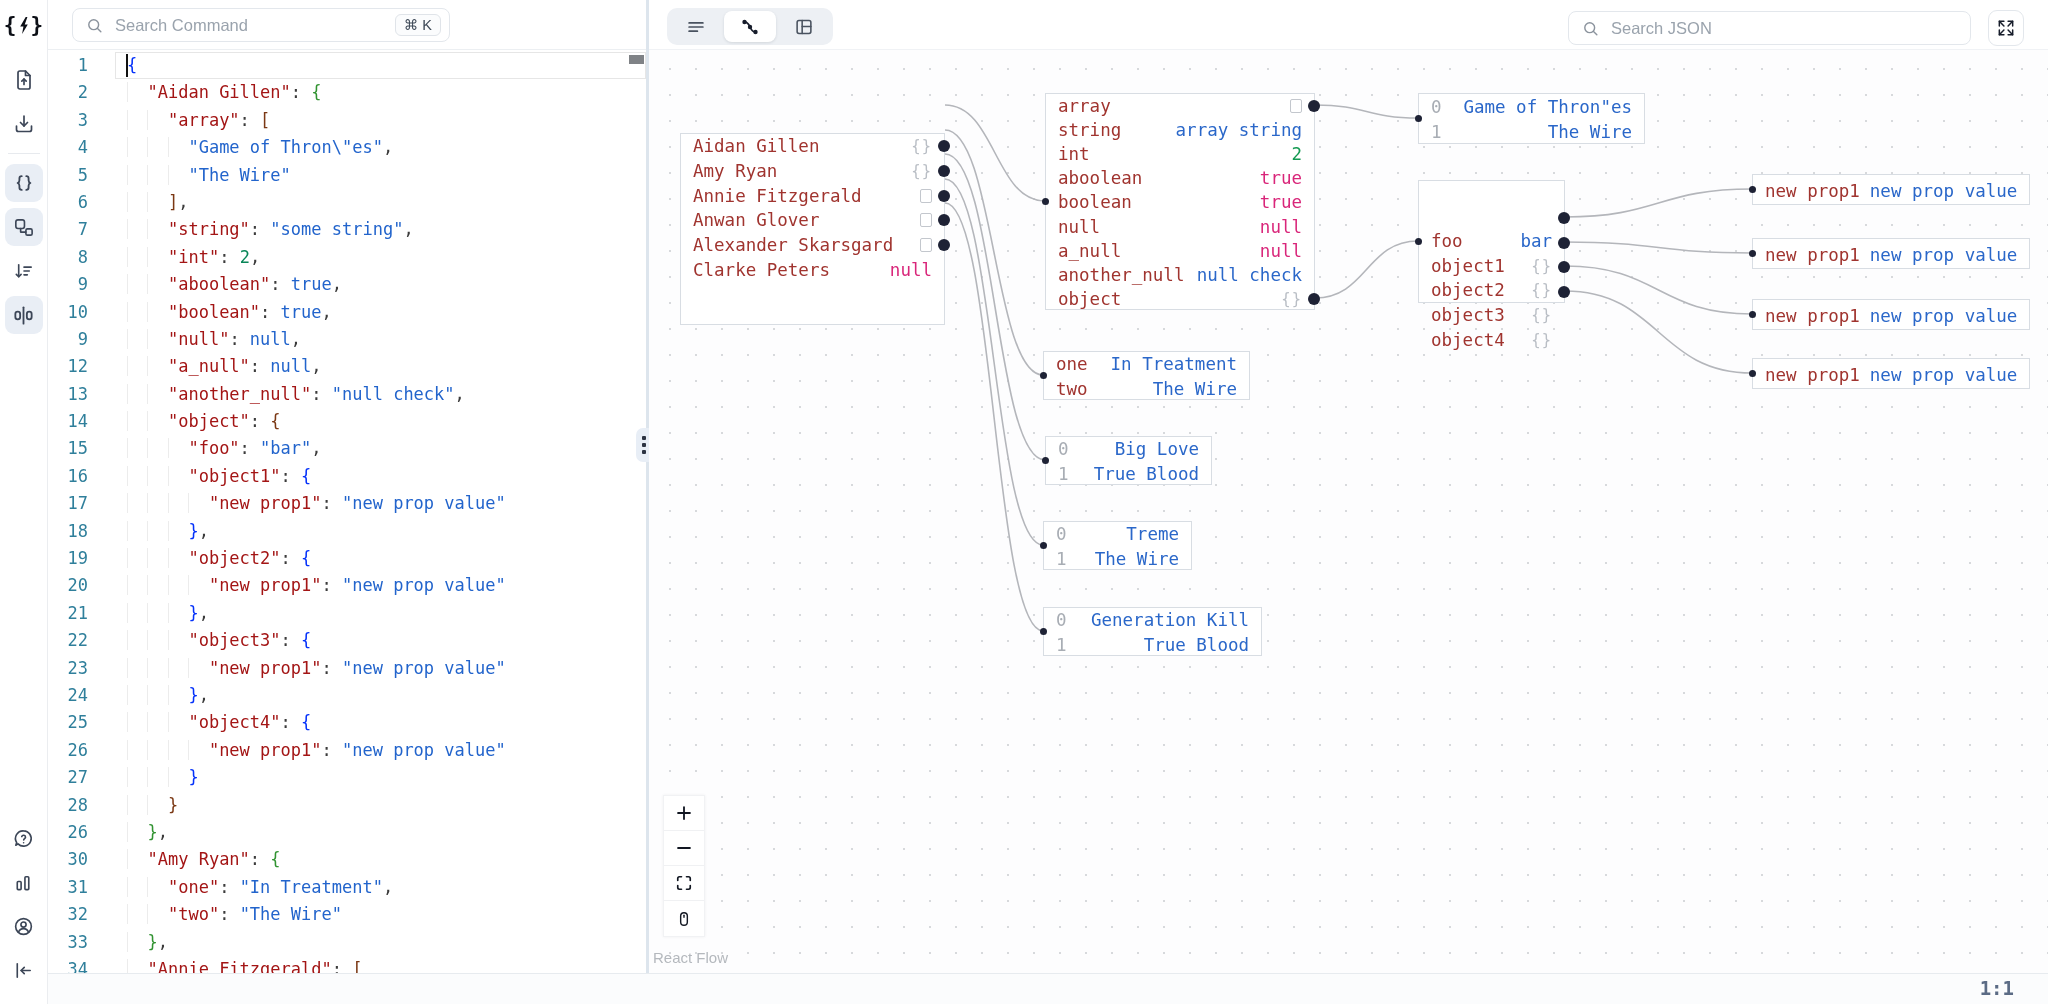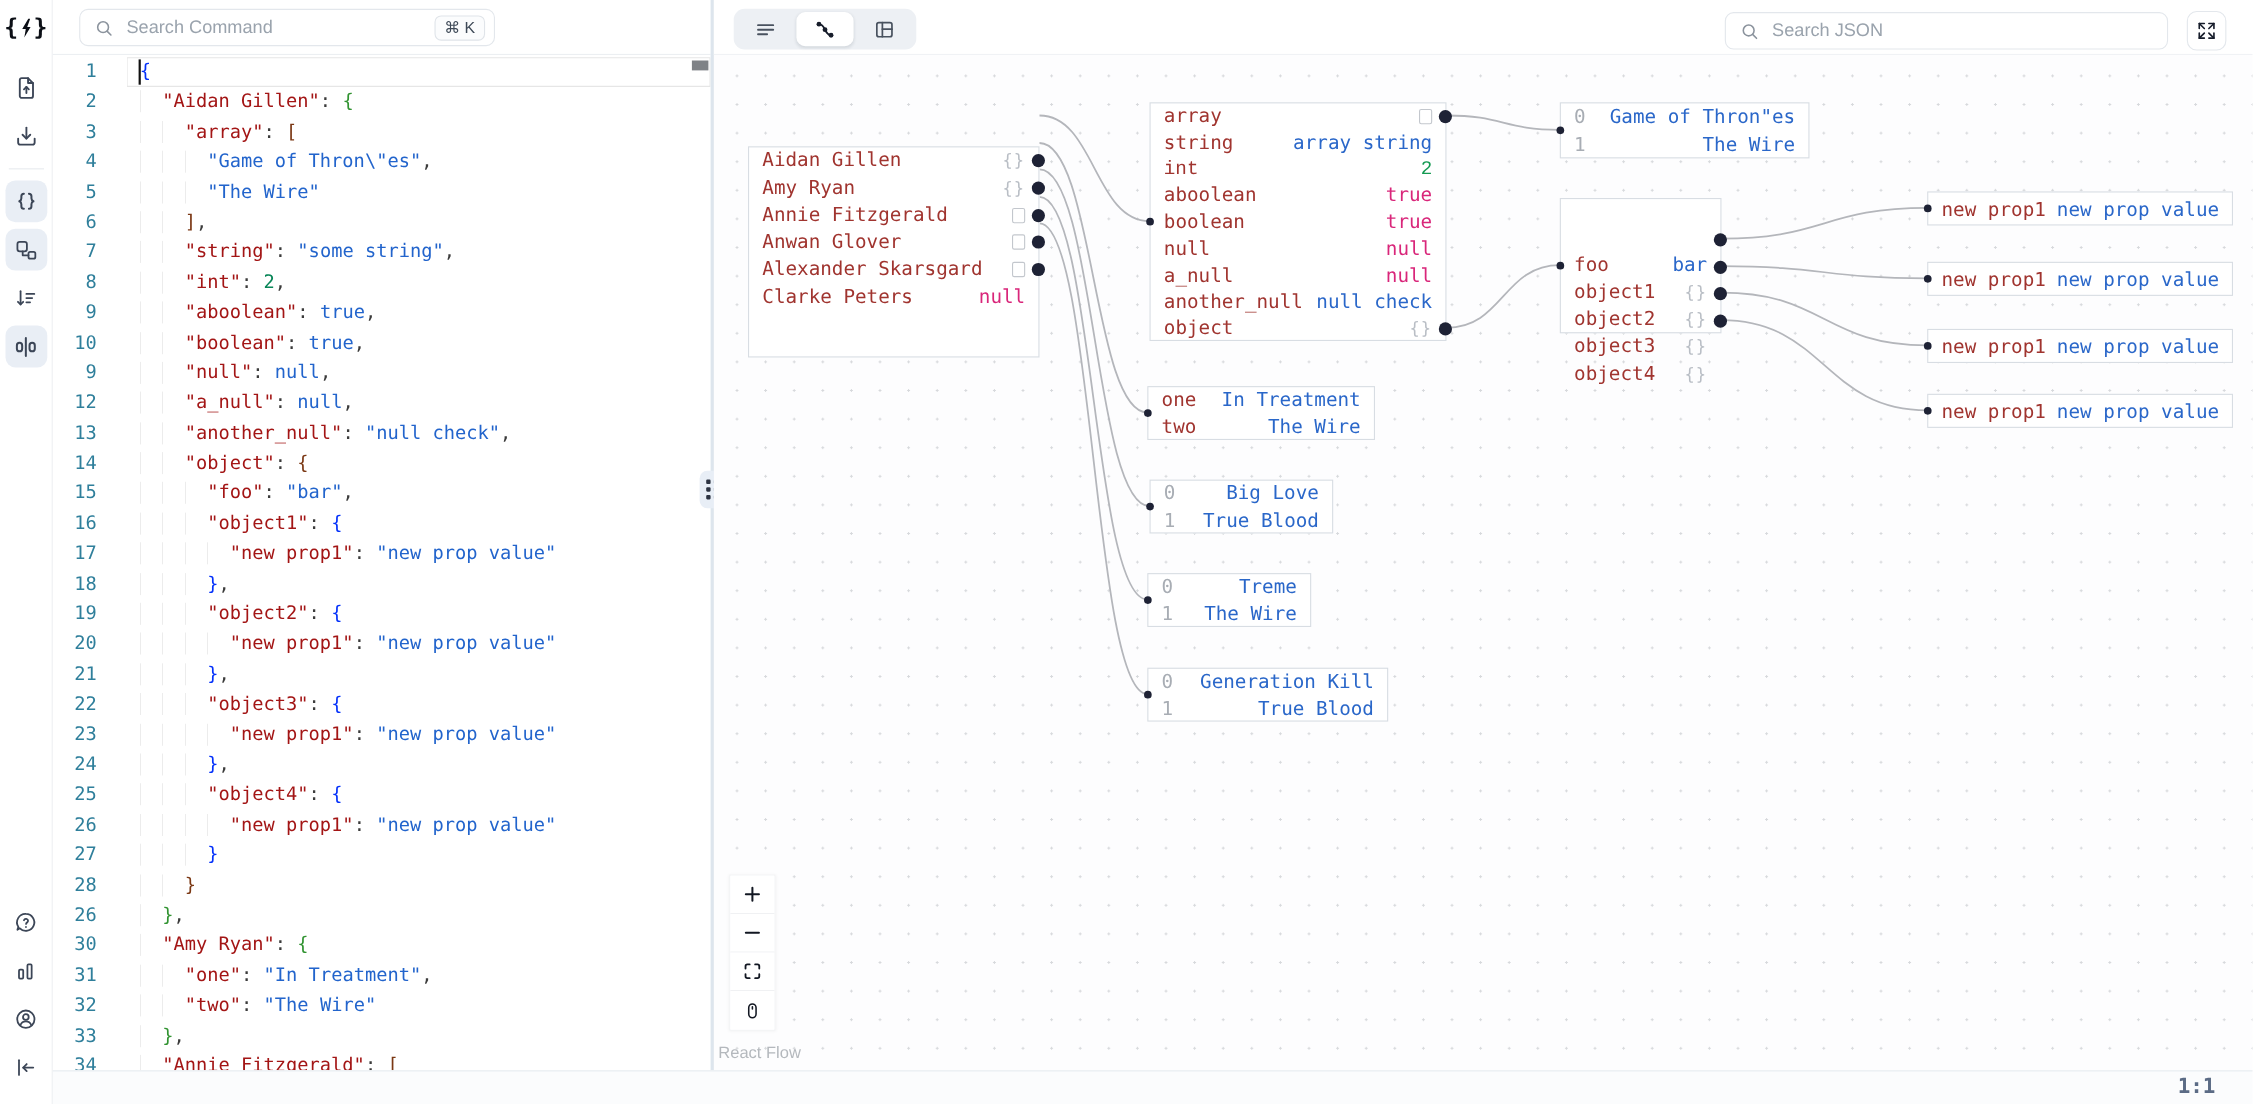--- a/index.html
+++ b/index.html
@@ -416,21 +416,21 @@
           </div>
           <div class="gnode" style="left: 396px; top: 43px; width: 270px; height: 217px;">
             <div class="grow" style="height: 24.1111px;">
               <span class="gkey">array</span>
               <span class="nicon sq"></span>
             </div>
             <div class="grow" style="height: 24.1111px;">
               <span class="gkey">string</span>
               <span class="gval s">array string</span>
             </div>
-            <div class="grow" style="height: 24.1111px; font-family: Liberation Mono, monospace;">
+            <div class="grow" style="height: 24.1111px;">
               <span class="gkey">int</span>
               <span class="gval n">2</span>
             </div>
             <div class="grow" style="height: 24.1111px;">
               <span class="gkey">aboolean</span>
               <span class="gval p">true</span>
             </div>
             <div class="grow" style="height: 24.1111px;">
               <span class="gkey">boolean</span>
               <span class="gval p">true</span>

